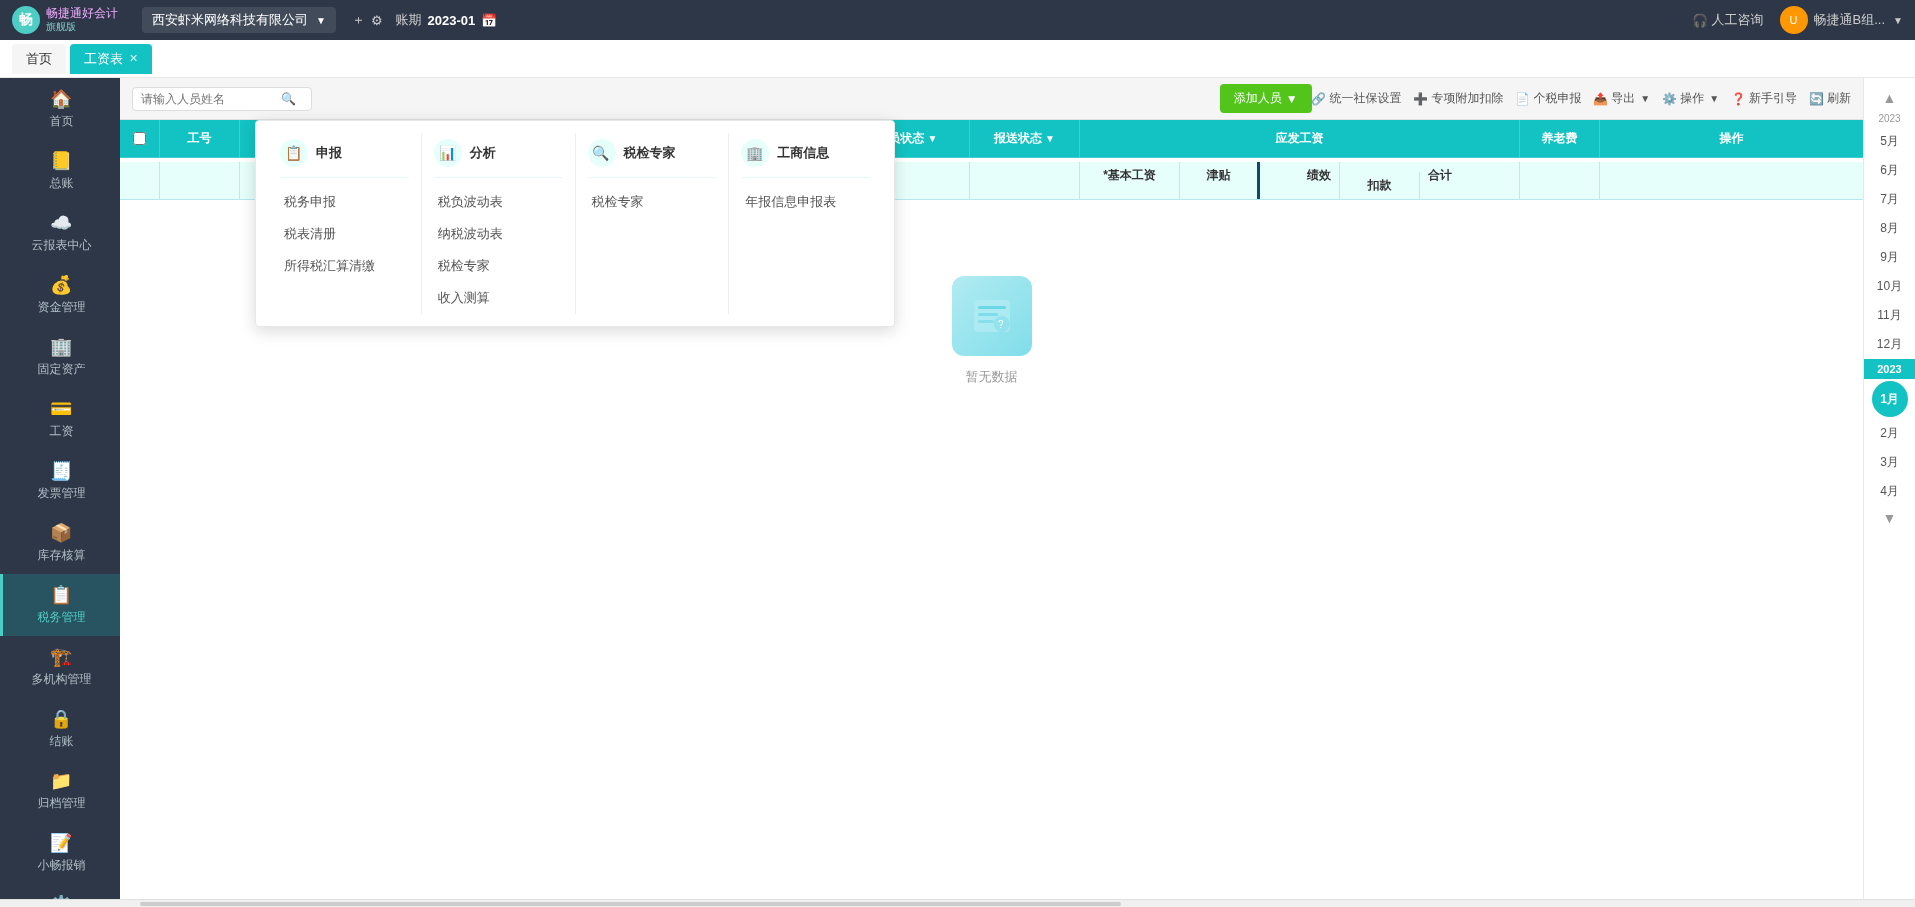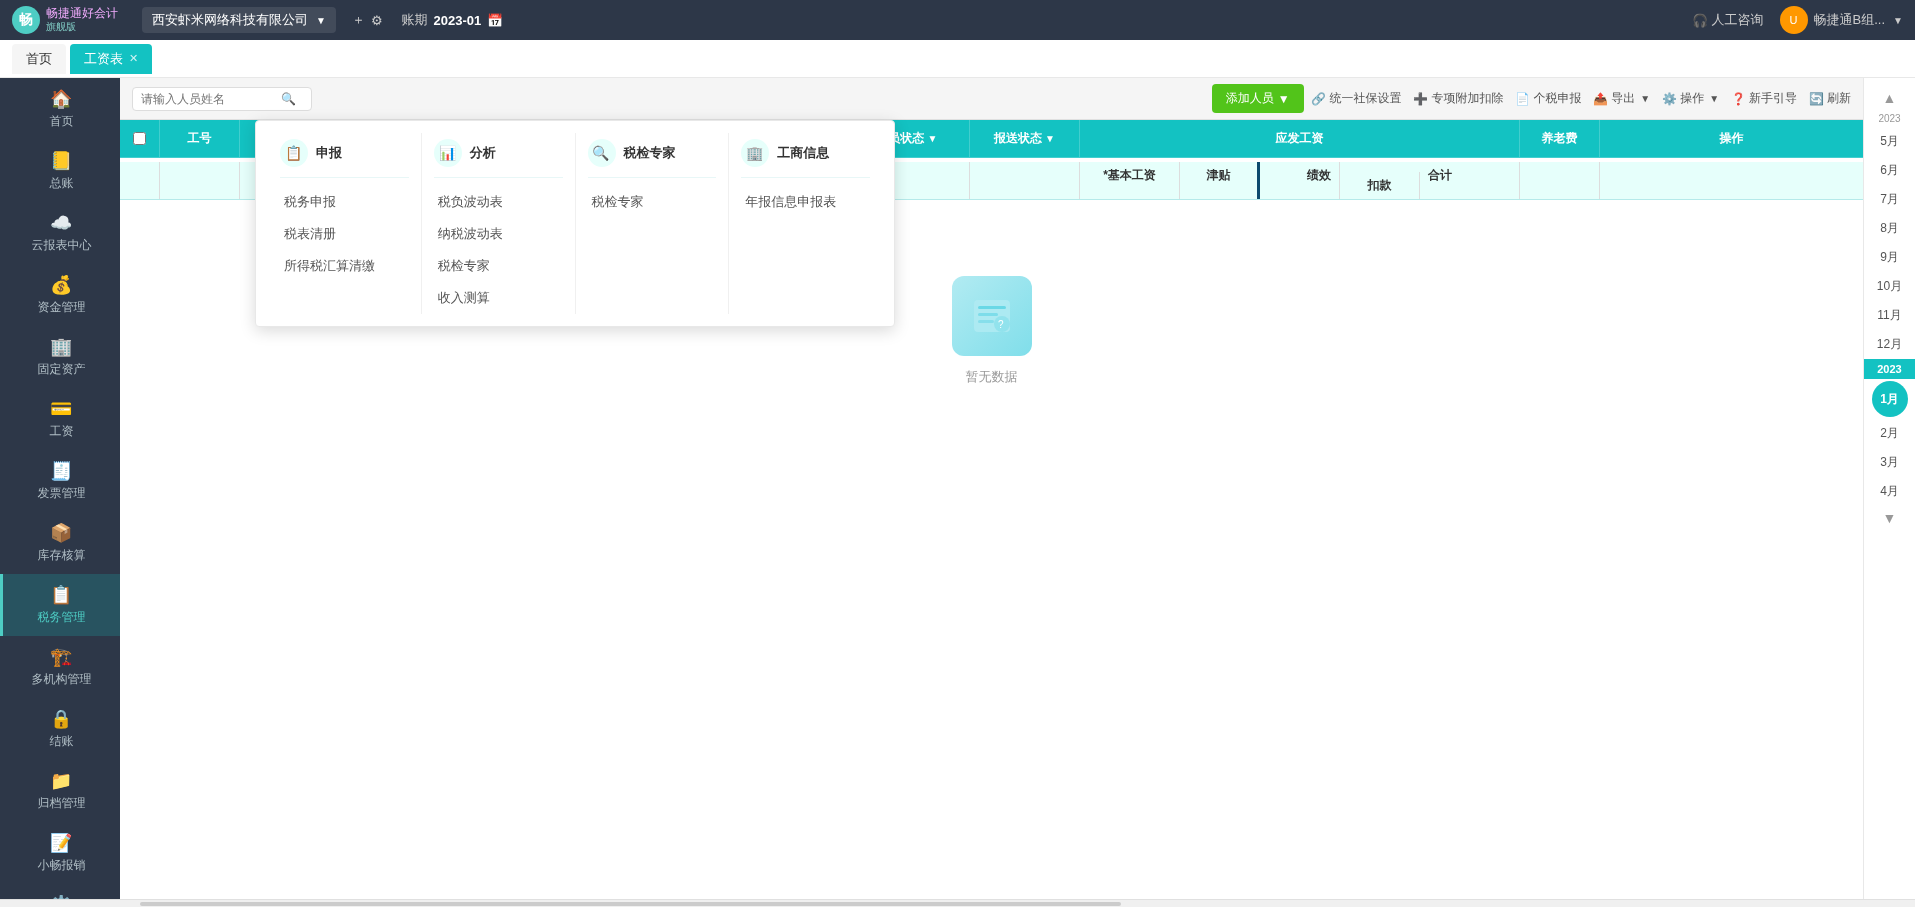--- a/index.html
+++ b/index.html
@@ -35,21 +35,21 @@
       background: rgba(255,255,255,0.1);
       padding: 4px 10px;
       border-radius: 4px;
       cursor: pointer;
       color: #fff;
       font-size: 13px;
       margin-left: 10px;
     }
     .period-area {
       display: flex; align-items: center; gap: 6px;
-      margin-left: 19px; color: #ccc; font-size: 13px;
+      margin-left: 13px; color: #ccc; font-size: 13px;
     }
     .period-value { color: #fff; font-weight: bold; }
     .header-right {
       margin-left: auto;
       display: flex; align-items: center; gap: 16px;
       color: #ccc; font-size: 13px;
     }
     .header-right .user-area { display: flex; align-items: center; gap: 6px; cursor: pointer; }
     .avatar { width: 28px; height: 28px; border-radius: 50%; background: #ff9800; display: flex; align-items: center; justify-content: center; color: #fff; font-size: 11px; }
 
@@ -126,21 +126,20 @@
     }
 
     
     .toolbar {
       height: 42px;
       background: #f5f5f5;
       display: flex;
       align-items: center;
       padding: 0 12px;
       border-bottom: 1px solid #e0e0e0;
-      gap: 8px;
       flex-shrink: 0;
     }
     .search-input-wrap {
       display: flex; align-items: center;
       border: 1px solid #ddd;
       border-radius: 4px;
       background: #fff;
       padding: 4px 8px;
       width: 180px;
     }

